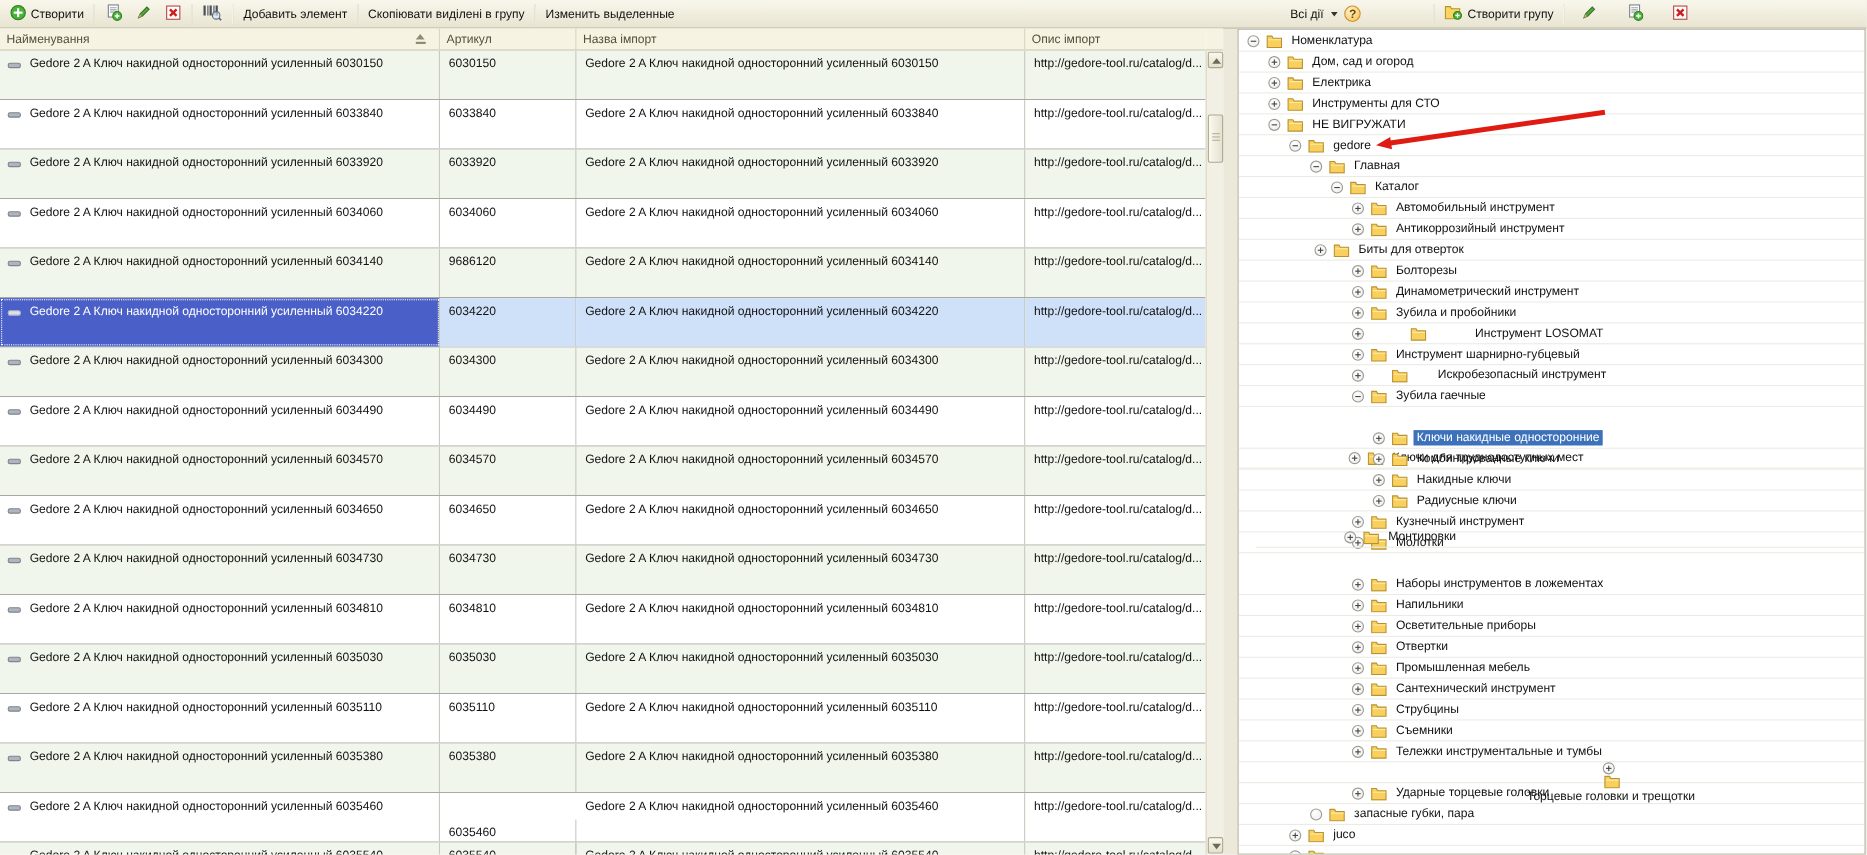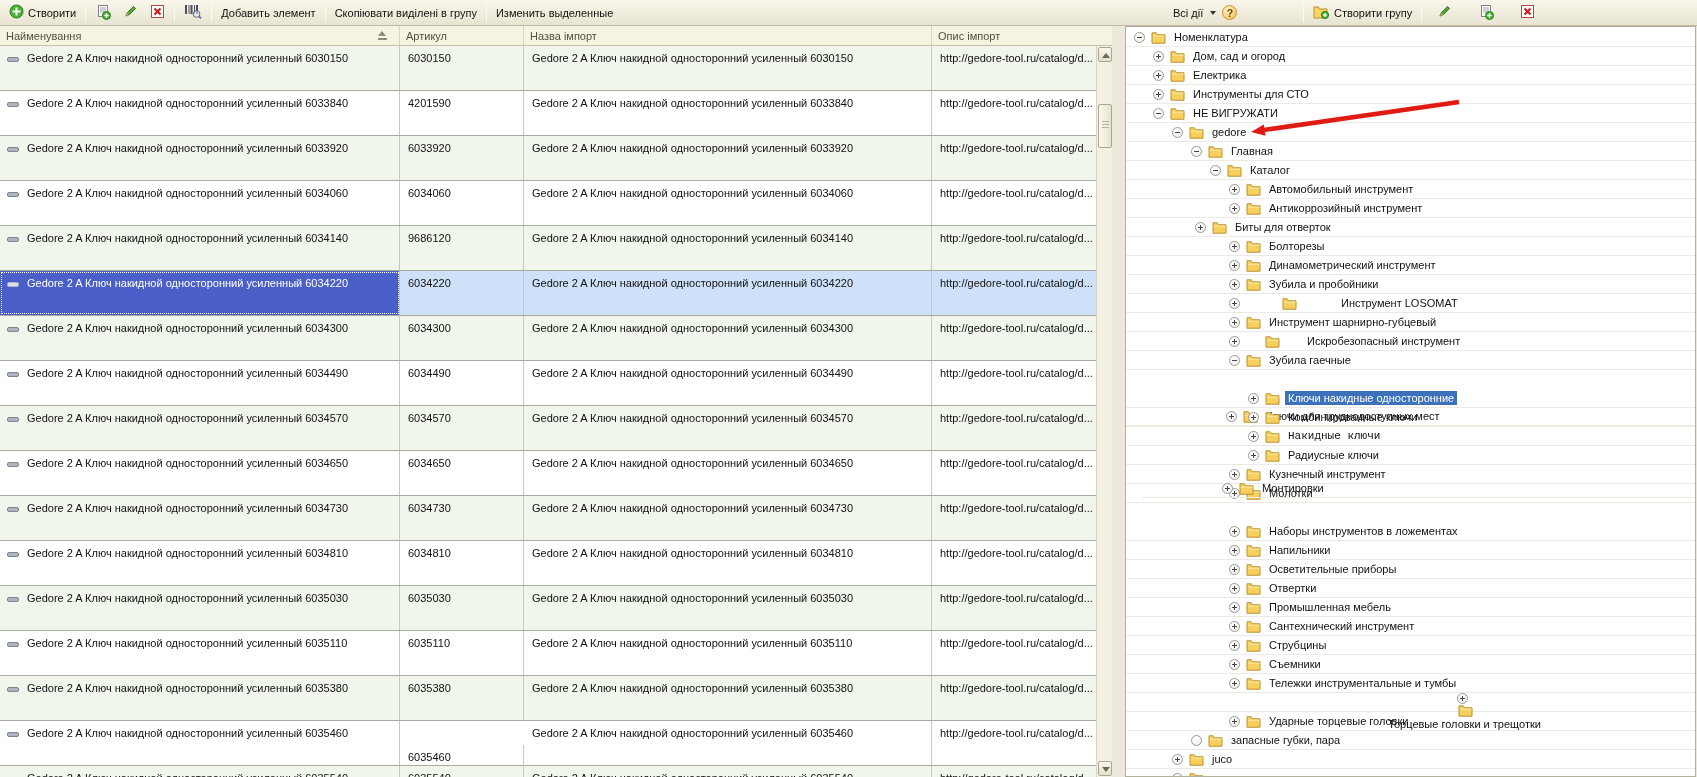--- a/index.html
+++ b/index.html
@@ -227,21 +227,21 @@
 
   <div class="rows" id="table-rows">
       <div class="trow tint">
         <div class="td td-name" style="width: 400px;"><span class="marker"></span>Gedore 2 A Ключ накидной односторонний усиленный 6030150</div>
         <div class="td td-other" style="width: 124px;">6030150</div>
         <div class="td td-other" style="width: 408px;">Gedore 2 A Ключ накидной односторонний усиленный 6030150</div>
         <div class="td td-other" style="width: 164px; border-right: none;">http://gedore-tool.ru/catalog/d...</div>
       </div>
       <div class="trow">
         <div class="td td-name" style="width: 400px;"><span class="marker"></span>Gedore 2 A Ключ накидной односторонний усиленный 6033840</div>
-        <div class="td td-other" style="width: 124px;">4201590</div>
+        <div class="td td-other" style="width: 124px;">6033840</div>
         <div class="td td-other" style="width: 408px;">Gedore 2 A Ключ накидной односторонний усиленный 6033840</div>
         <div class="td td-other" style="width: 164px; border-right: none;">http://gedore-tool.ru/catalog/d...</div>
       </div>
       <div class="trow tint">
         <div class="td td-name" style="width: 400px;"><span class="marker"></span>Gedore 2 A Ключ накидной односторонний усиленный 6033920</div>
         <div class="td td-other" style="width: 124px;">6033920</div>
         <div class="td td-other" style="width: 408px;">Gedore 2 A Ключ накидной односторонний усиленный 6033920</div>
         <div class="td td-other" style="width: 164px; border-right: none;">http://gedore-tool.ru/catalog/d...</div>
       </div>
       <div class="trow">
@@ -500,21 +500,21 @@
         <span class="tlabel sel">Ключи накидные односторонние</span>
       </div>
       <div class="titem" style="top: 381px; padding-left: 122px;">
         <span class="exp plus"></span>
         <span class="tfolder"><svg width="15" height="13" viewBox="0 0 15 13">
             <path d="M1 4 V1.8 h4.3 l1.1 2 H14 v8.4 H1 z" fill="#f9d05e" stroke="#b8922e"></path>
             <path d="M2 5.2 h11.5" stroke="#fdeaa8" stroke-width="1"></path>
           </svg></span>
         <span class="tlabel">Комбинированные ключи</span>
       </div>
-      <div class="titem" style="top: 400px; padding-left: 122px; font-family: Liberation Mono, monospace;">
+      <div class="titem" style="top: 400px; padding-left: 122px;">
         <span class="exp plus"></span>
         <span class="tfolder"><svg width="15" height="13" viewBox="0 0 15 13">
             <path d="M1 4 V1.8 h4.3 l1.1 2 H14 v8.4 H1 z" fill="#f9d05e" stroke="#b8922e"></path>
             <path d="M2 5.2 h11.5" stroke="#fdeaa8" stroke-width="1"></path>
           </svg></span>
         <span class="tlabel">Накидные ключи</span>
       </div>
       <div class="titem" style="top: 419px; padding-left: 122px;">
         <span class="exp plus"></span>
         <span class="tfolder"><svg width="15" height="13" viewBox="0 0 15 13">

